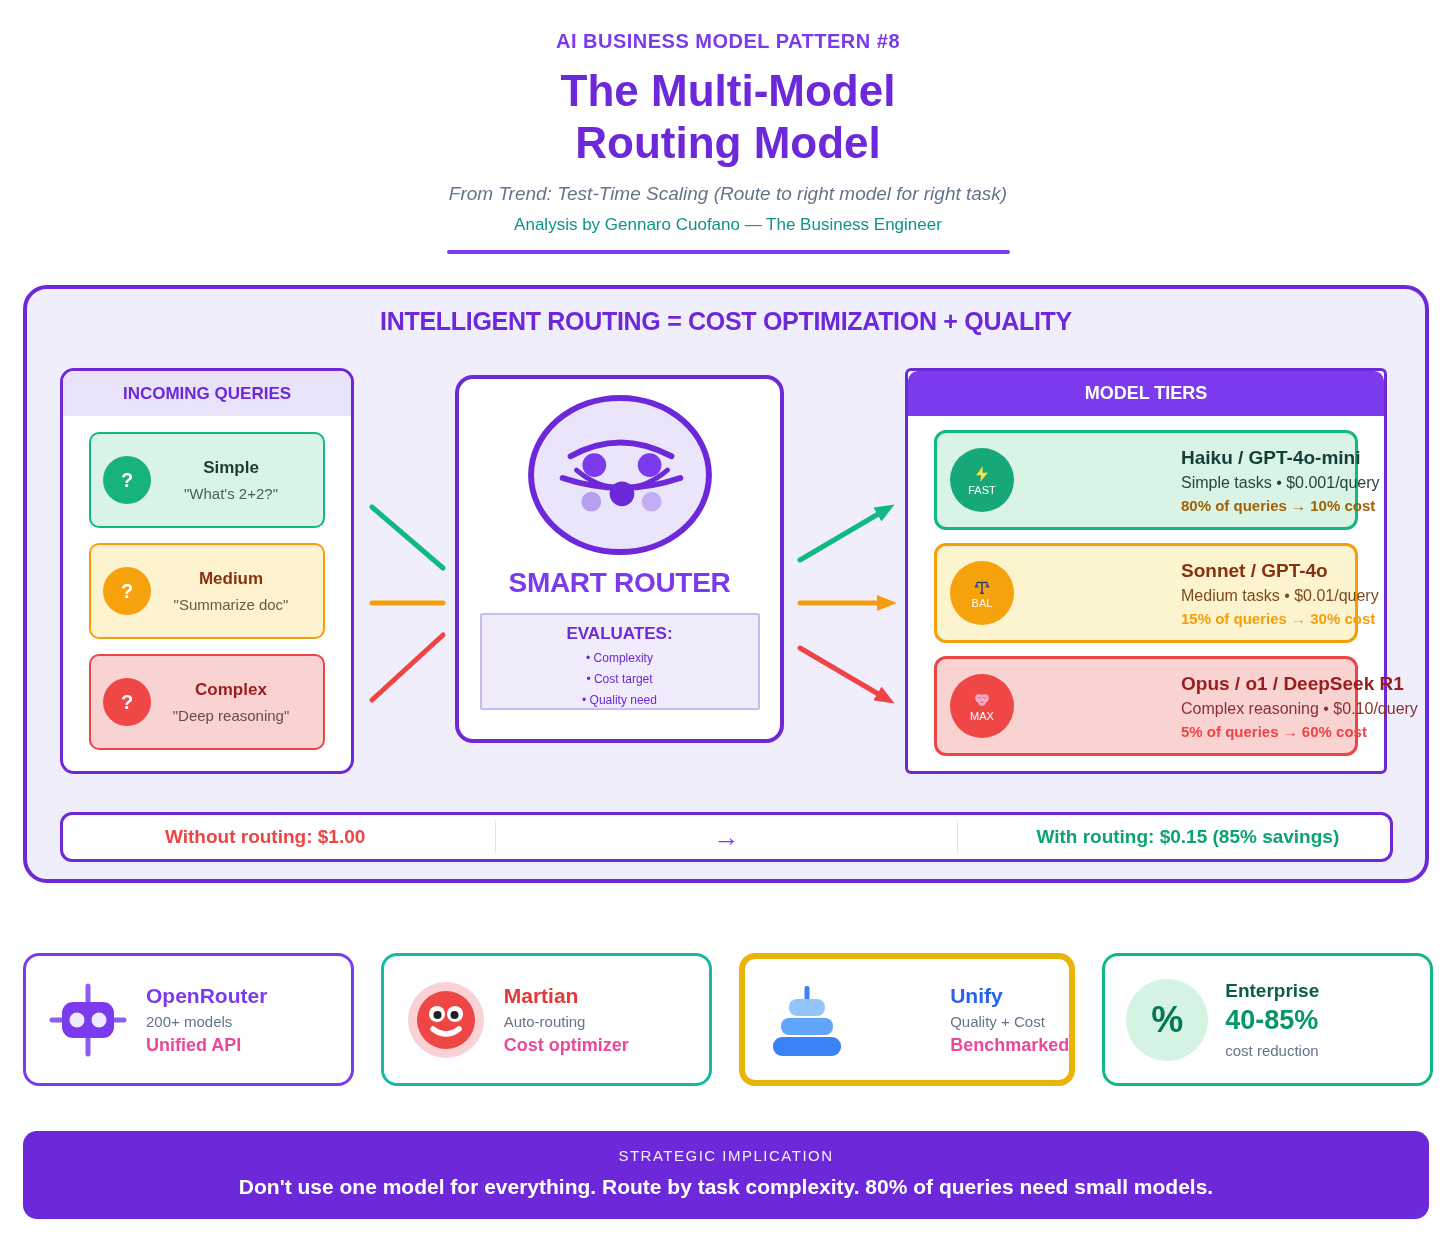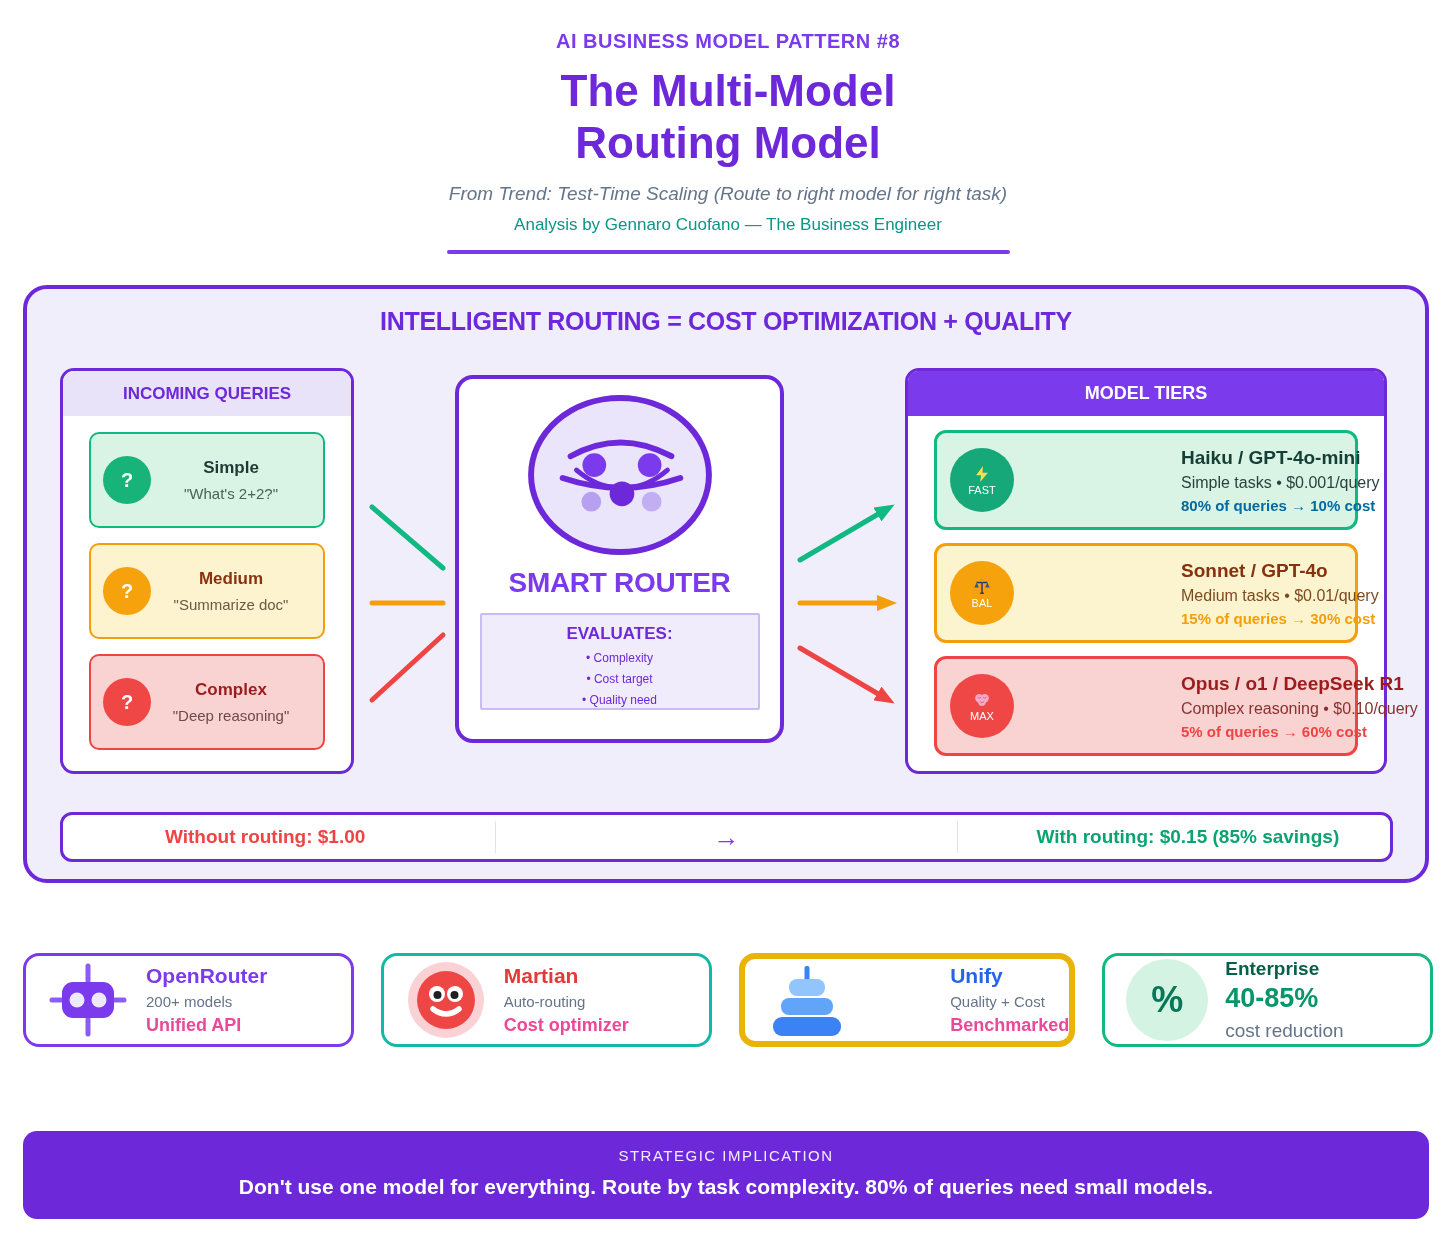--- a/index.html
+++ b/index.html
@@ -49,68 +49,68 @@
     background:#fff; border:4px solid #6d28d9; border-radius:18px; text-align:center; }
   .face-wrap { margin-top:12px; }
   .router-title { margin-top:4px; font-size:28px; font-weight:bold; color:#7c3aed; letter-spacing:-.3px; }
   .evaluates { margin:14px auto 0; width:280px; height:97px; background:#f0ecfc;
     border:2px solid #cabcf2; border-radius:2px; padding-top:9px; }
   .ev-title { font-size:17px; font-weight:bold; color:#6d28d9; }
   .ev-item { font-size:12px; color:#6d28d9; margin-top:7px; }
 
   
   .tiers { position:absolute; left:878px; top:79px; width:482px; height:406px;
-    background:#fff; border:3px solid #6d28d9; border-radius:14px; }
+    background:#fff; border:3px solid #6d28d9; border-radius:6px; }
   .tiers-header { height:45px; background:#7c3aed; color:#fff; font-size:18px; font-weight:bold;
     display:flex; align-items:center; justify-content:center; border-radius:10px 10px 0 0; }
   .tier-cards { padding:14px 26px; display:flex; flex-direction:column; gap:13px; }
   .tier-card { position:relative; height:100px; border-radius:12px; }
   .t-circle { position:absolute; left:13px; top:50%; transform:translateY(-50%);
     width:64px; height:64px; border-radius:50%; color:#fff;
     display:flex; flex-direction:column; align-items:center; justify-content:center; }
   .t-label { font-size:11px; margin-top:1px; }
   .t-text { position:absolute; left:244px; top:50%; transform:translateY(-50%);
     text-align:left; white-space:nowrap; }
   .t-name { font-size:19px; font-weight:bold; }
   .t-detail { font-size:16px; margin-top:5px; }
   .t-stat { font-size:15px; font-weight:bold; margin-top:5px; }
   .tier-haiku { background:#d9f4e5; border:3px solid #10b981; }
   .tier-haiku .t-circle { background:#16a878; }
-  .tier-haiku .t-name { color:#153e36; } .tier-haiku .t-detail { color:#27433c; } .tier-haiku .t-stat { color:#0369a1; }
+  .tier-haiku .t-name { color:#153e36; } .tier-haiku .t-detail { color:#27433c; } .tier-haiku .t-stat { color:#a16207; }
   .tier-sonnet { background:#fcf3cf; border:3px solid #f59e0b; }
   .tier-sonnet .t-circle { background:#f5a20c; }
   .tier-sonnet .t-name { color:#86310f; } .tier-sonnet .t-detail { color:#7d4b1f; } .tier-sonnet .t-stat { color:#f59e0b; }
   .tier-opus { background:#f9d2d2; border:3px solid #ef4444; }
   .tier-opus .t-circle { background:#ee4746; }
   .tier-opus .t-name { color:#9b1c1c; } .tier-opus .t-detail { color:#8a3030; } .tier-opus .t-stat { color:#ef4444; }
 
   
   .comparison { position:absolute; left:33px; top:523px; width:1333px; height:50px;
     background:#fff; border:3px solid #6d28d9; border-radius:12px; display:flex; align-items:stretch;gap:28px; }
   .comp-cell { flex:1; display:flex; align-items:center; justify-content:center; font-size:19px; font-weight:bold; }
   .comp-divider { width:1px; background:#e2e2ea; margin:6px 0; }
   .comp-without { color:#ef4444; }
   .comp-arrow { color:#7c3aed; font-size:26px; font-weight:normal; }
   .comp-with { color:#0da371; }
 
   
   .actions-title { position:absolute; left:23px; top:899px; font-size:25px; font-weight:bold; color:#6d28d9; }
-  .cards-row { position:absolute; left:23px; top:953px; width:1410px; height:94px; display:flex; gap:27px; }
+  .cards-row { position:absolute; left:23px; top:953px; width:1410px; height:133px; display:flex; gap:27px; }
   .action-card { flex:1; background:#fff; border-radius:16px; display:flex; align-items:center; padding-left:16px; gap:12px; }
   .a-icon { width:92px; flex:none; display:flex; align-items:center; justify-content:center; }
   .a-title { font-size:21px; font-weight:bold; }
   .a-line2 { font-size:15px; color:#64748b; margin-top:5px; }
   .a-line3 { font-size:18px; font-weight:bold; color:#ec4899; margin-top:5px; }
   .card-openrouter { border:3px solid #7c3aed; } .card-openrouter .a-title { color:#7c3aed; }
   .card-martian { border:3px solid #14b8a6; } .card-martian .a-title { color:#e53939; }
   .card-unify { border:6px solid #eab308;justify-content:space-between; } .card-unify .a-title { color:#2563eb; }
   .card-enterprise { border:3px solid #10b981; }
   .card-enterprise .a-title { color:#065f46; font-size:19px; }
   .card-enterprise .a-line2 { font-size:27px; font-weight:bold; color:#059669; margin-top:3px; }
-  .card-enterprise .a-line3 { font-size:19px; font-weight:normal; color:#64748b; margin-top:6px; }
+  .card-enterprise .a-line3 { font-size:15px; font-weight:normal; color:#64748b; margin-top:6px; }
   .pct-circle { width:82px; height:82px; border-radius:50%; background:#d4f3e3; color:#047857;
     font-size:36px; font-weight:bold; display:flex; align-items:center; justify-content:center; }
 
   
   .banner { position:absolute; left:23px; top:1131px; width:1406px; height:88px;
     background:#6d28d9; border-radius:14px; text-align:center; color:#fff; }
   .banner-eyebrow { margin-top:16px; font-size:15px; letter-spacing:1.5px; color:rgba(255,255,255,.92); }
   .banner-text { margin-top:11px; font-size:21px; font-weight:bold; }
 </style>
 </head>

